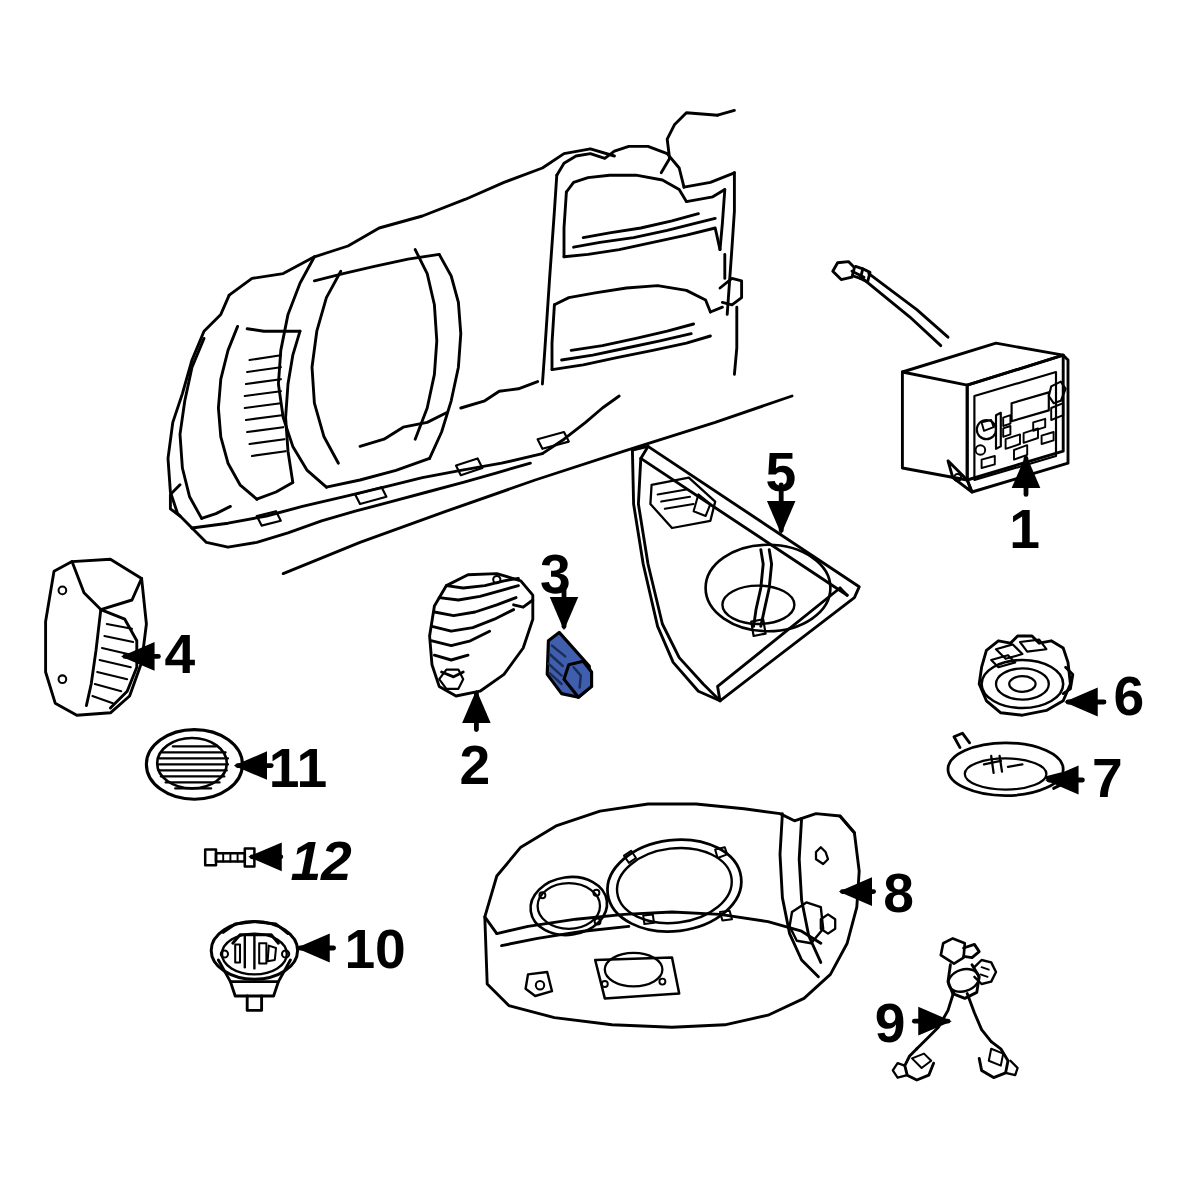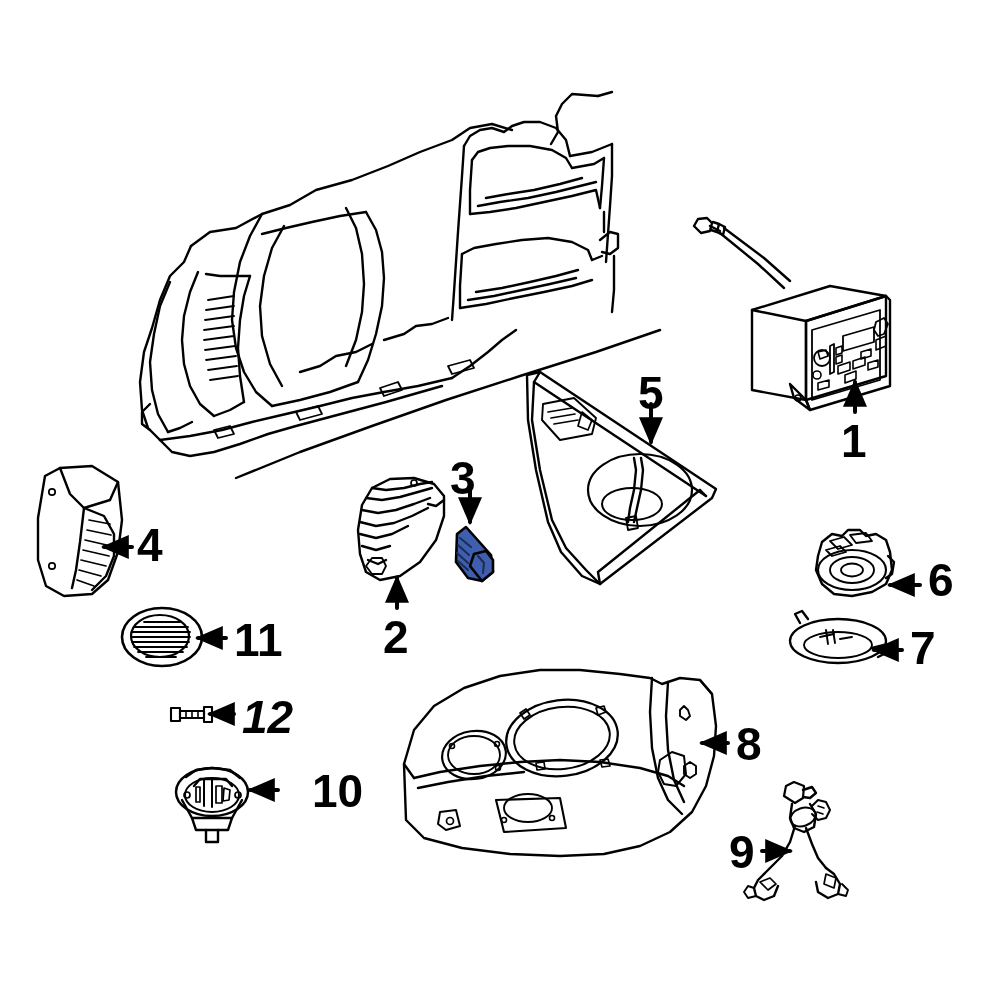--- a/index.html
+++ b/index.html
@@ -390,19 +390,19 @@
   <div class="callout-label" style="left:638px; top:370px; font-size:46px;">5</div>
 
   <div class="callout-label" style="left:928px; top:557px; font-size:46px;">6</div>
 
   <div class="callout-label" style="left:910px; top:625px; font-size:46px;">7</div>
 
   <div class="callout-label" style="left:736px; top:721px; font-size:46px;">8</div>
 
   <div class="callout-label" style="left:729px; top:829px; font-size:46px;">9</div>
 
-  <div class="callout-label" style="left:287px; top:768px; font-size:46px;margin-left:25px;">10</div>
-
-  <div class="callout-label" style="left:234px; top:617px; font-size:46px;">11</div>
+  <div class="callout-label" style="left:287px; top:768px; font-size:46px;">10</div>
+
+  <div class="callout-label" style="left:224px; top:617px; font-size:46px;">11</div>
 
   <div class="callout-label" style="left:242px; top:694px; font-size:46px;font-style:italic;">12</div>
 
 </div>
 
 </body></html>

